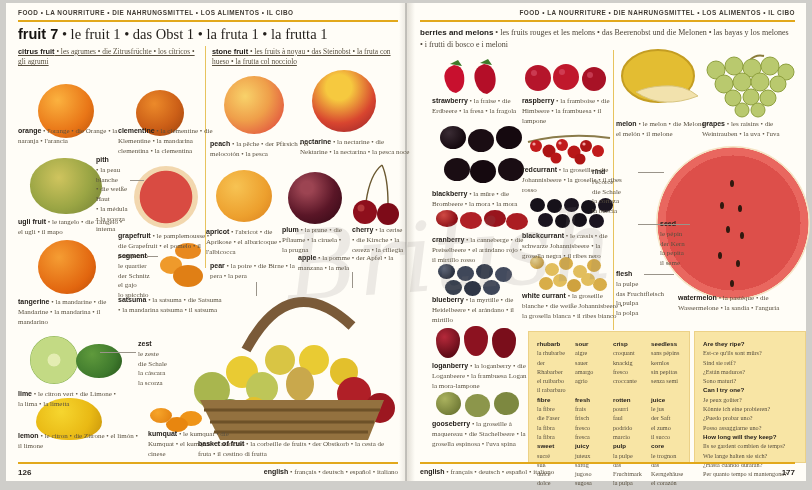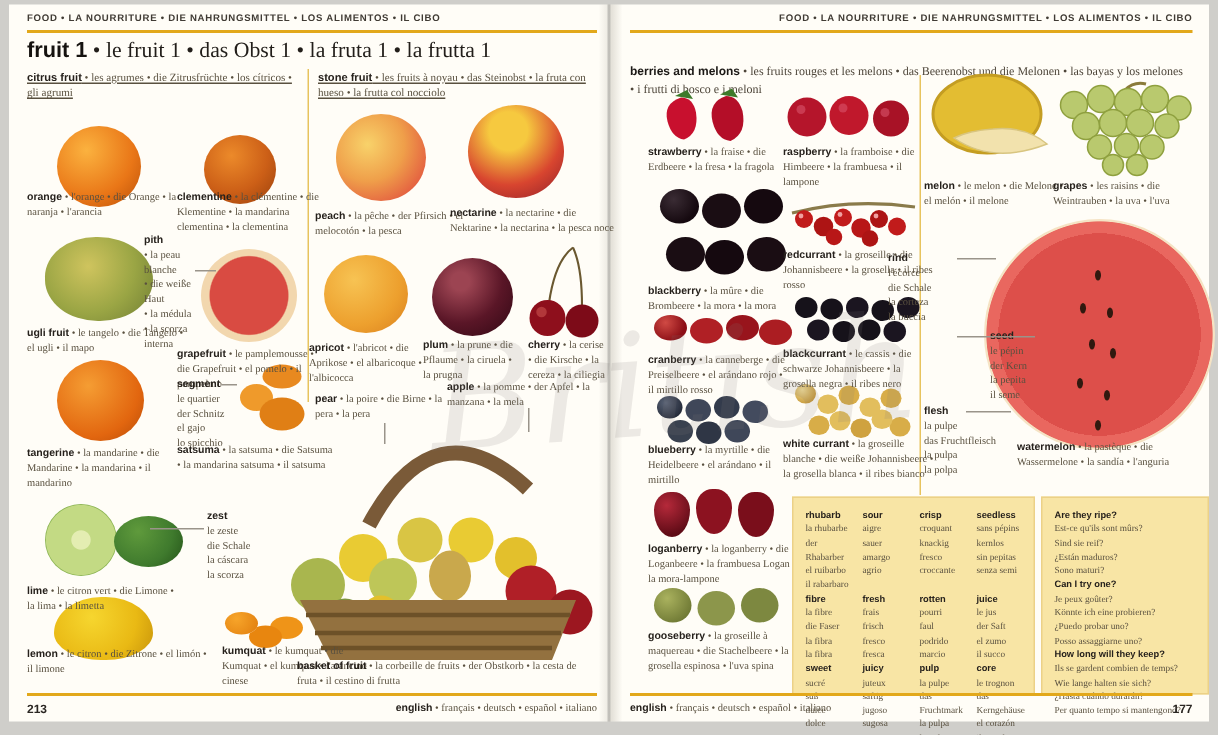--- a/index.html
+++ b/index.html
@@ -40,21 +40,21 @@
 
 <div class="canvas">
   <div class="paper" style="left:6px;width:399px;"></div>
   <div class="paper" style="left:407px;width:399px;"></div>
   <div class="spine"></div>
 
   
   <div style="display:contents;">
     <div class="band" style="left:18px;top:9px;">FOOD • LA NOURRITURE • DIE NAHRUNGSMITTEL • LOS ALIMENTOS • IL CIBO</div>
     <div class="rule" style="left:18px;top:20px;width:380px;"></div>
-    <div class="title-l" style="left:18px;top:26px;"><b>fruit 1</b>
+    <div class="title-l" style="left:18px;top:26px;"><b>fruit 7</b>
 • le fruit 1 • das Obst 1 • la fruta 1 • la frutta 1</div>
     <div class="lbl sec" style="left:18px;top:47px;width:182px;"><b>citrus fruit</b>
 • les agrumes • die Zitrusfrüchte • los cítricos • gli agrumi</div>
     <div class="lbl sec" style="left:212px;top:47px;width:186px;"><b>stone fruit</b>
 • les fruits à noyau • das Steinobst • la fruta con hueso • la frutta col nocciolo</div>
     <div class="vline" style="left:205px;top:46px;height:222px;"></div>
 
     
     <div class="fruit" style="left:38px;top:84px;width:56px;height:54px;border-radius:50%;background:radial-gradient(circle at 35% 30%,#fbb23f,#e97617 60%,#b94f08);"></div>
     <div class="fruit" style="left:136px;top:90px;width:48px;height:46px;border-radius:50%;background:radial-gradient(circle at 38% 30%,#ec8a2a,#cc5f17 55%,#99400c);"></div>
@@ -156,30 +156,30 @@
 • la poire • die Birne • la pera • la pera</div>
     <div class="ptrv" style="left:256px;top:282px;height:14px;"></div>
     <div class="lbl" style="left:298px;top:254px;width:106px;"><b>apple</b>
 • la pomme • der Apfel • la manzana • la mela</div>
     <div class="ptrv" style="left:352px;top:272px;height:16px;"></div>
     <div class="lbl" style="left:198px;top:440px;width:196px;"><b>basket of fruit</b>
 • la corbeille de fruits • der Obstkorb • la cesta de fruta • il cestino di frutta</div>
 
     
     <div class="rule" style="left:18px;top:462px;width:380px;height:1.5px;"></div>
-    <div class="pagenum" style="left:18px;top:468px;">213</div>
+    <div class="pagenum" style="left:18px;top:468px;">126</div>
     <div class="lbl" style="left:198px;top:468px;width:200px;text-align:right;"><b>english</b>
 • français • deutsch • español • italiano</div>
   </div>
 
   
   <div style="display:contents;">
     <div class="band" style="right:17px;top:9px;width:380px;text-align:right;">FOOD • LA NOURRITURE • DIE NAHRUNGSMITTEL • LOS ALIMENTOS • IL CIBO</div>
     <div class="rule" style="left:420px;top:20px;width:375px;"></div>
-    <div class="title-r" style="left:420px;top:42px;width:372px;"><b>berries and melons</b>
+    <div class="title-r" style="left:420px;top:27px;width:372px;"><b>berries and melons</b>
 • les fruits rouges et les melons • das Beerenobst und die Melonen • las bayas y los melones • i frutti di bosco e i meloni</div>
     <div class="vline" style="left:613px;top:50px;height:280px;"></div>
 
     
     <svg class="fruit" style="left:438px;top:56px;" width="70" height="40">
       <path d="M16 9 Q4 13 7 25 Q10 36 18 37 Q28 33 26 19 Q24 9 16 9" fill="#c8102e"></path>
       <path d="M46 8 Q34 12 37 25 Q40 37 49 38 Q60 33 57 18 Q54 8 46 8" fill="#b40e28"></path>
       <path d="M12 8 L20 4 L24 10 Z" fill="#3e7a2a"></path>
       <path d="M42 7 L50 3 L54 9 Z" fill="#3e7a2a"></path>
     </svg>

